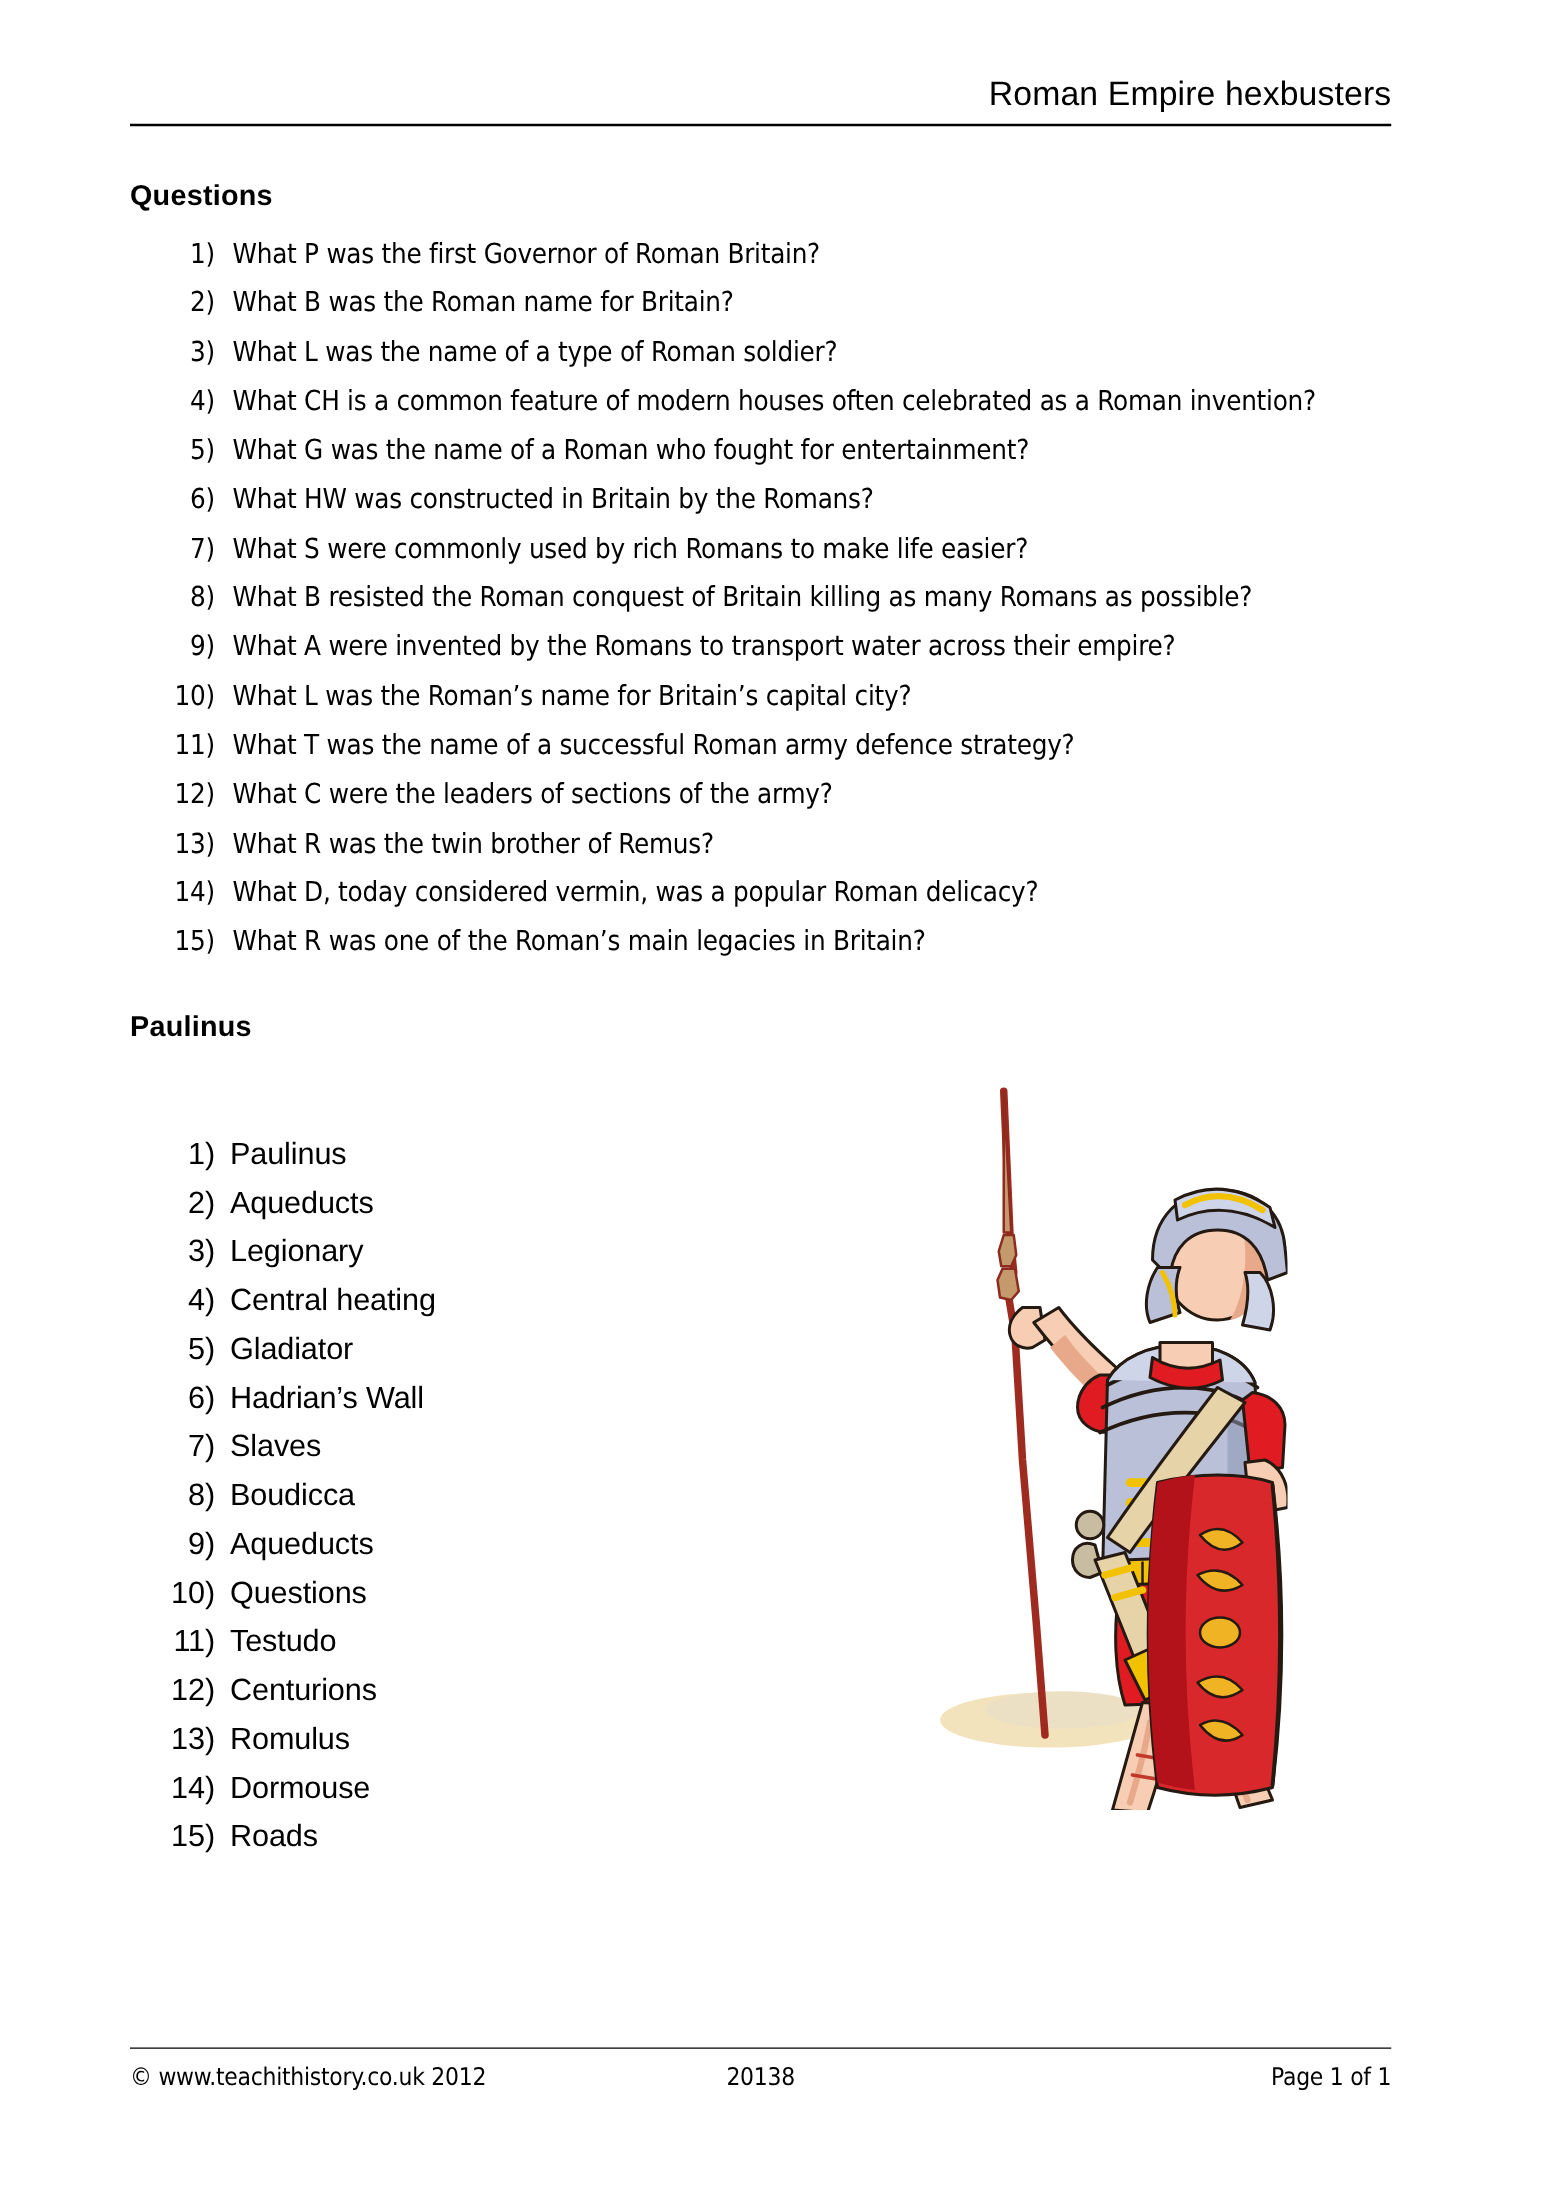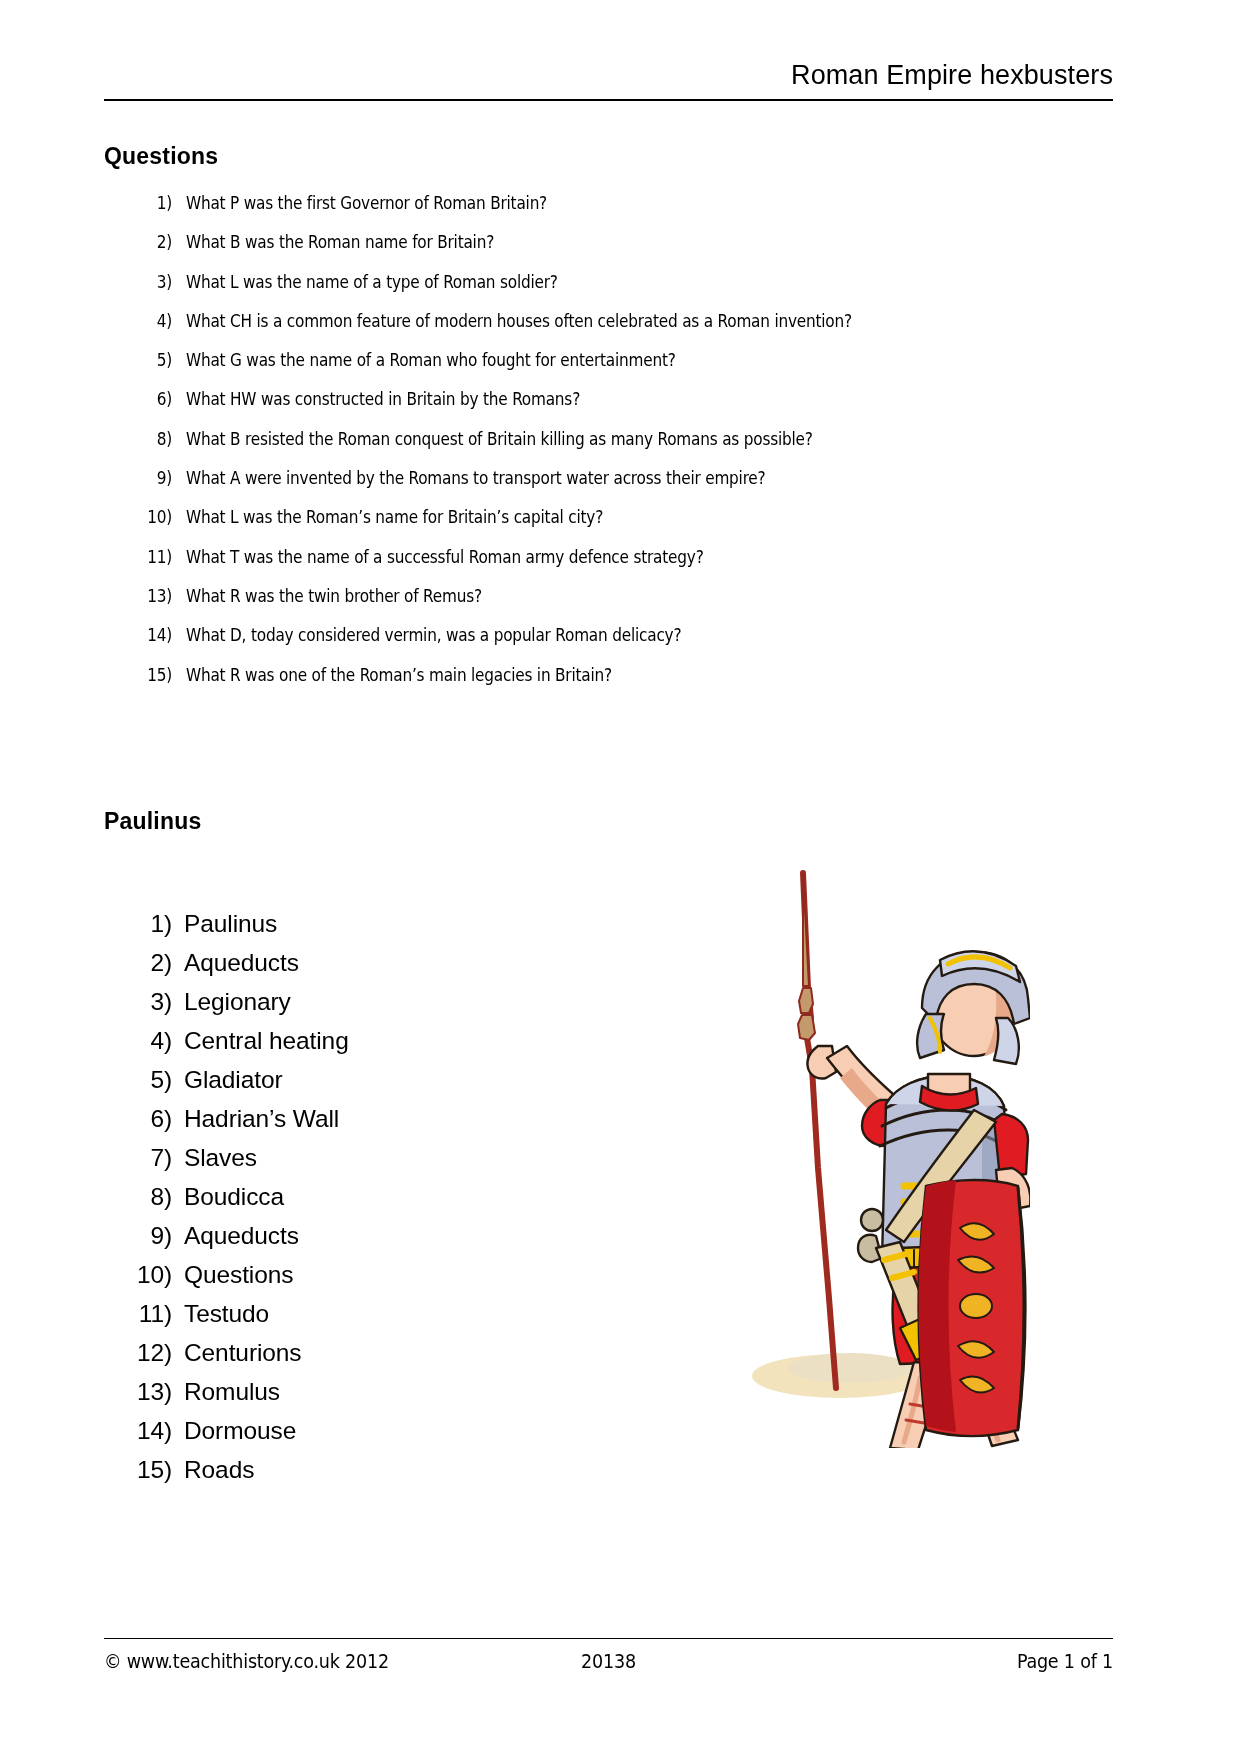--- a/index.html
+++ b/index.html
@@ -79,21 +79,21 @@
     box-sizing: border-box;
   }
   .qa-text {
     display: inline-block;
   }
 
   
   #questions-list {
     left: 134px;
     top: 184px;
-    font-size: 17px;
+    font-size: 22px;
   }
   #questions-list .qa-item {
     height: 39.3px;
     line-height: 39.3px;
     font-family: "DejaVu Sans Condensed", "Liberation Sans Narrow", "Liberation Sans", sans-serif;
     letter-spacing: -0.2px;
   }
 
   
   #answers-list {
@@ -160,24 +160,26 @@
 
   <div class="section-heading" id="questions-heading">Questions</div>
 
   <ol class="qa-list" id="questions-list">
     <li class="qa-item"><span class="qa-num">1)</span><span class="qa-text">What P was the first Governor of Roman Britain?</span></li>
     <li class="qa-item"><span class="qa-num">2)</span><span class="qa-text">What B was the Roman name for Britain?</span></li>
     <li class="qa-item"><span class="qa-num">3)</span><span class="qa-text">What L was the name of a type of Roman soldier?</span></li>
     <li class="qa-item"><span class="qa-num">4)</span><span class="qa-text">What CH is a common feature of modern houses often celebrated as a Roman invention?</span></li>
     <li class="qa-item"><span class="qa-num">5)</span><span class="qa-text">What G was the name of a Roman who fought for entertainment?</span></li>
     <li class="qa-item"><span class="qa-num">6)</span><span class="qa-text">What HW was constructed in Britain by the Romans?</span></li>
+    <li class="qa-item"><span class="qa-num">7)</span><span class="qa-text">What S were commonly used by rich Romans to make life easier?</span></li>
     <li class="qa-item"><span class="qa-num">8)</span><span class="qa-text">What B resisted the Roman conquest of Britain killing as many Romans as possible?</span></li>
     <li class="qa-item"><span class="qa-num">9)</span><span class="qa-text">What A were invented by the Romans to transport water across their empire?</span></li>
     <li class="qa-item"><span class="qa-num">10)</span><span class="qa-text">What L was the Roman’s name for Britain’s capital city?</span></li>
     <li class="qa-item"><span class="qa-num">11)</span><span class="qa-text">What T was the name of a successful Roman army defence strategy?</span></li>
+    <li class="qa-item"><span class="qa-num">12)</span><span class="qa-text">What C were the leaders of sections of the army?</span></li>
     <li class="qa-item"><span class="qa-num">13)</span><span class="qa-text">What R was the twin brother of Remus?</span></li>
     <li class="qa-item"><span class="qa-num">14)</span><span class="qa-text">What D, today considered vermin, was a popular Roman delicacy?</span></li>
     <li class="qa-item"><span class="qa-num">15)</span><span class="qa-text">What R was one of the Roman’s main legacies in Britain?</span></li>
   </ol>
 
   <div class="section-heading" id="answers-heading">Paulinus</div>
 
   <ol class="qa-list" id="answers-list">
     <li class="qa-item"><span class="qa-num">1)</span><span class="qa-text">Paulinus</span></li>
     <li class="qa-item"><span class="qa-num">2)</span><span class="qa-text">Aqueducts</span></li>

